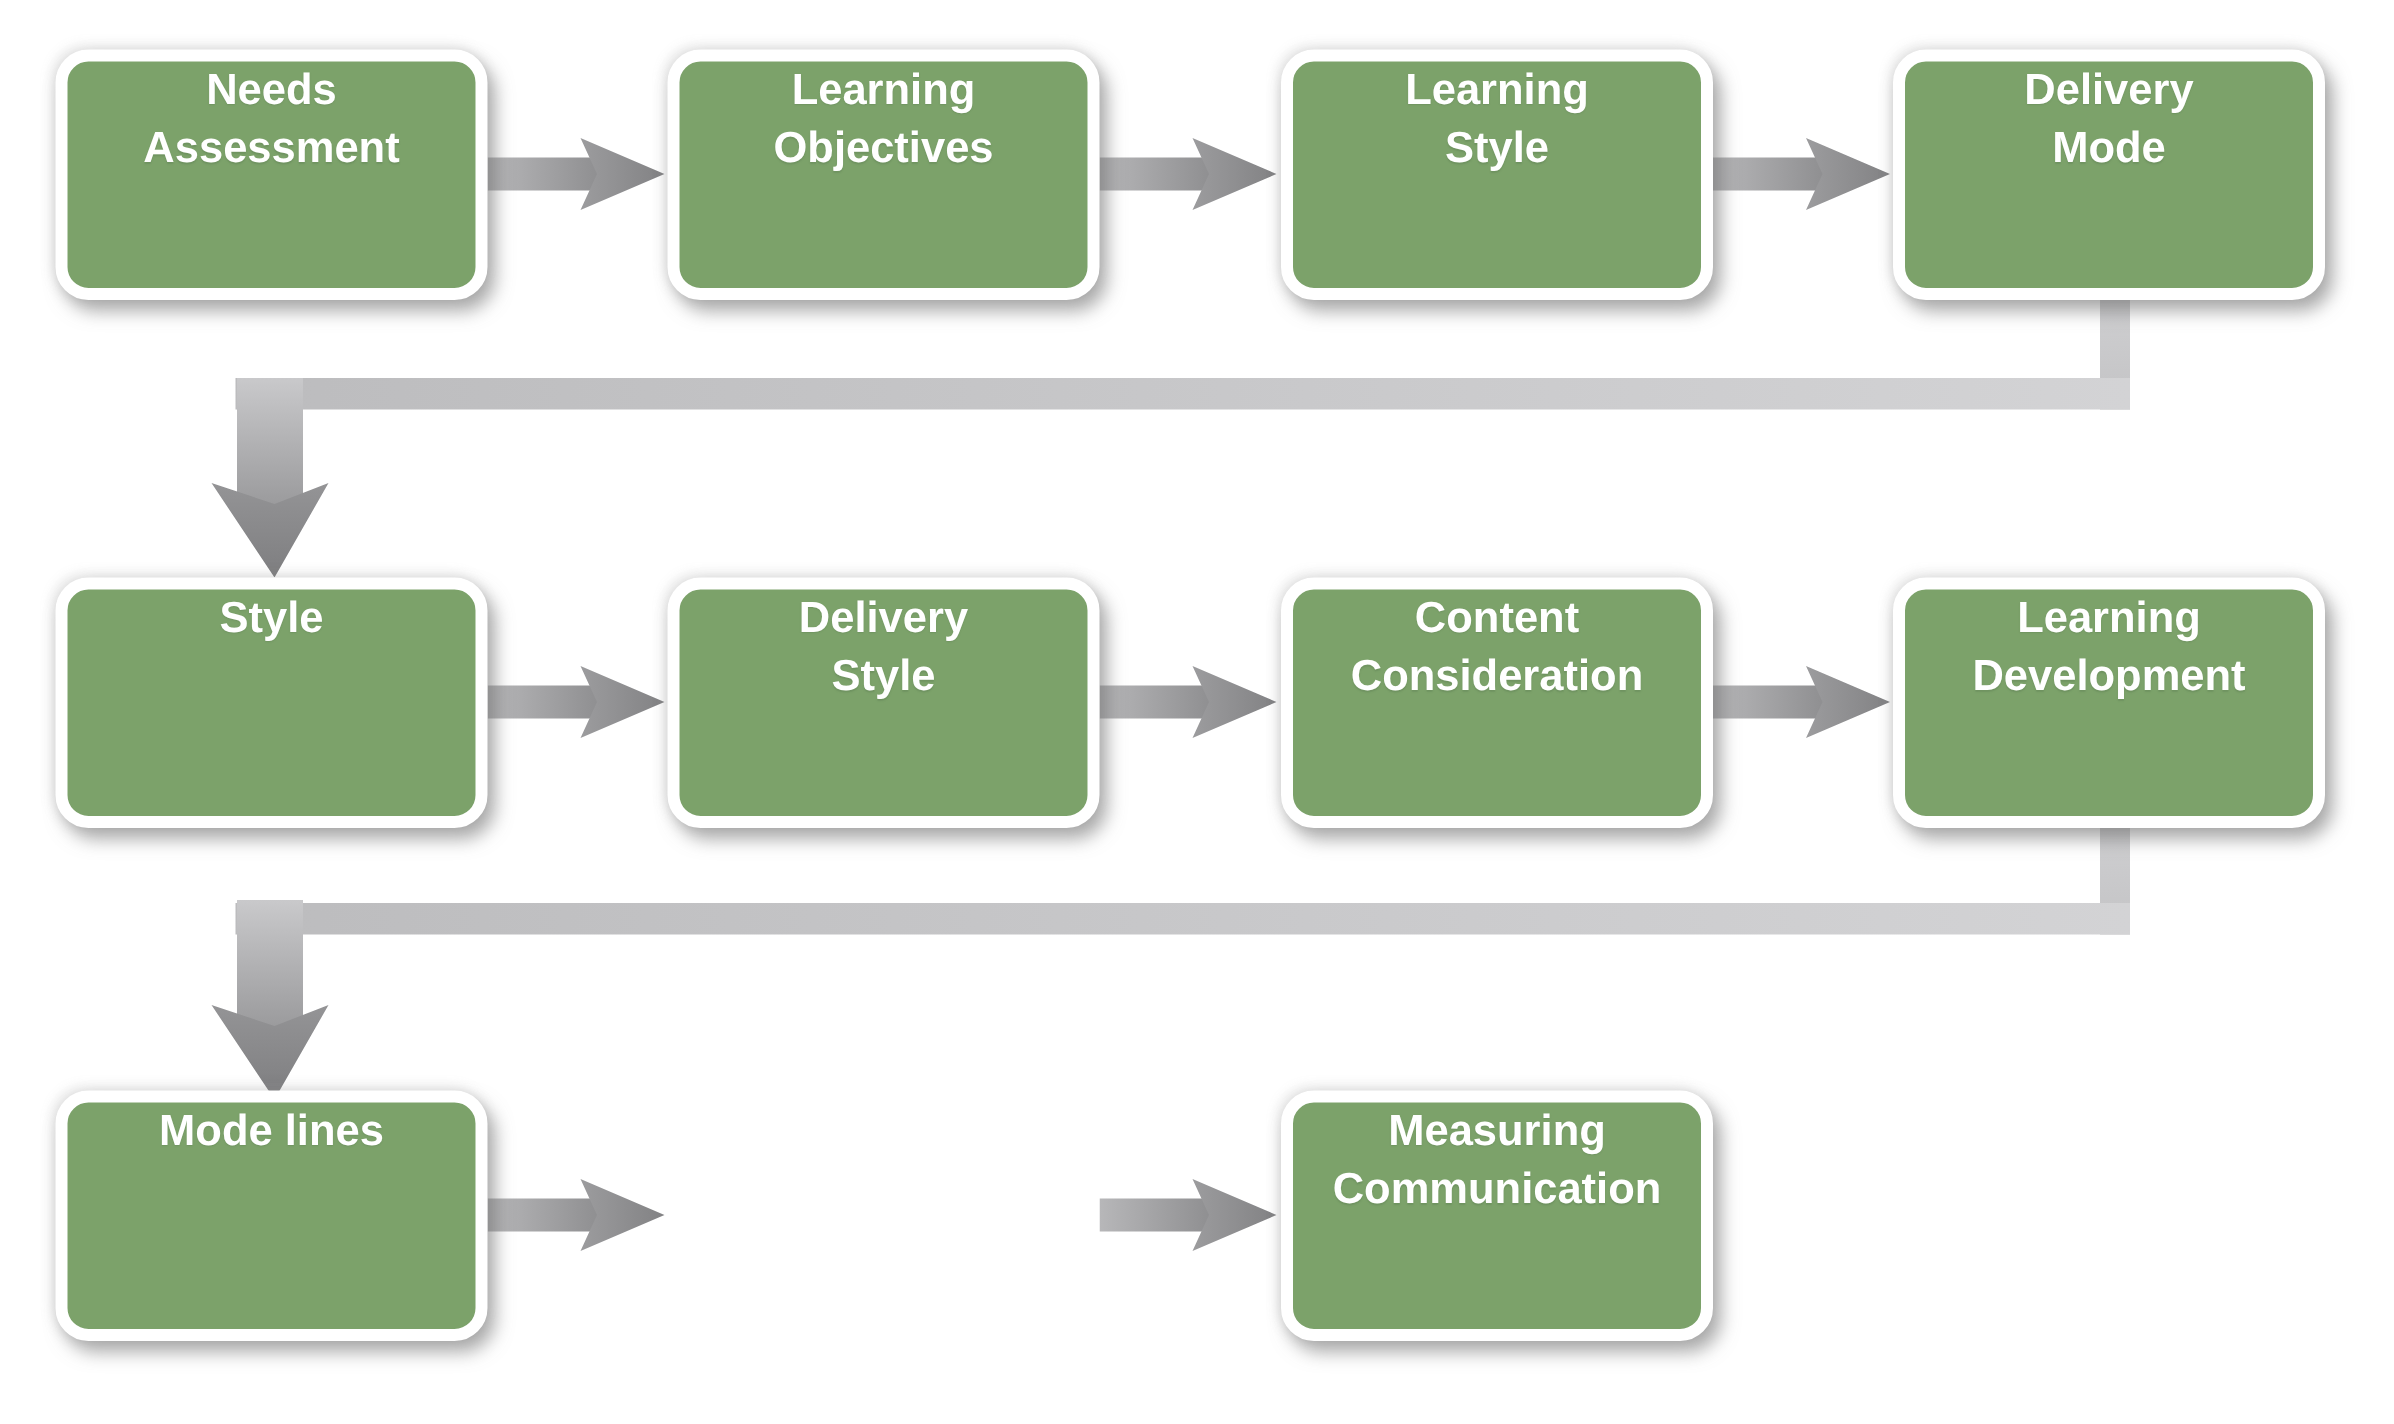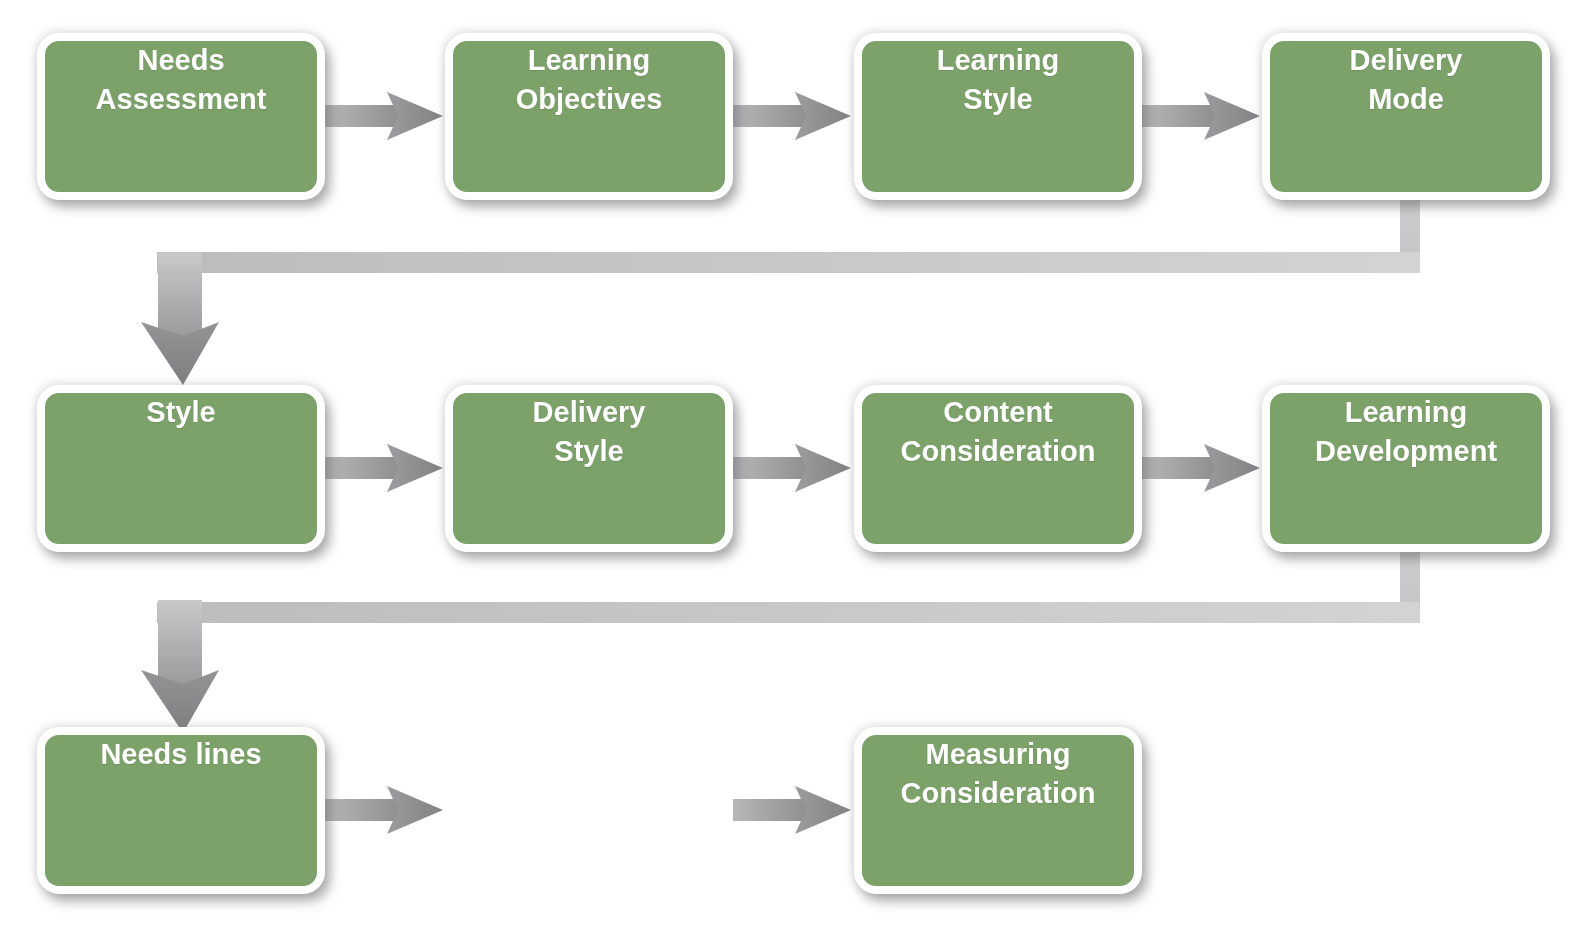--- a/index.html
+++ b/index.html
@@ -188,20 +188,20 @@
   <div class="node c3 r2">
     <div class="node-label">Content
 Consideration</div>
   </div>
   <div class="node c4 r2">
     <div class="node-label">Learning
 Development</div>
   </div>
 
   <div class="node c1 r3">
-    <div class="node-label">Needs lines</div>
+    <div class="node-label">Mode lines</div>
   </div>
   <div class="node c3 r3">
     <div class="node-label">Measuring
-Consideration</div>
+Communication</div>
   </div>
 
 </div>
 
 </body></html>

